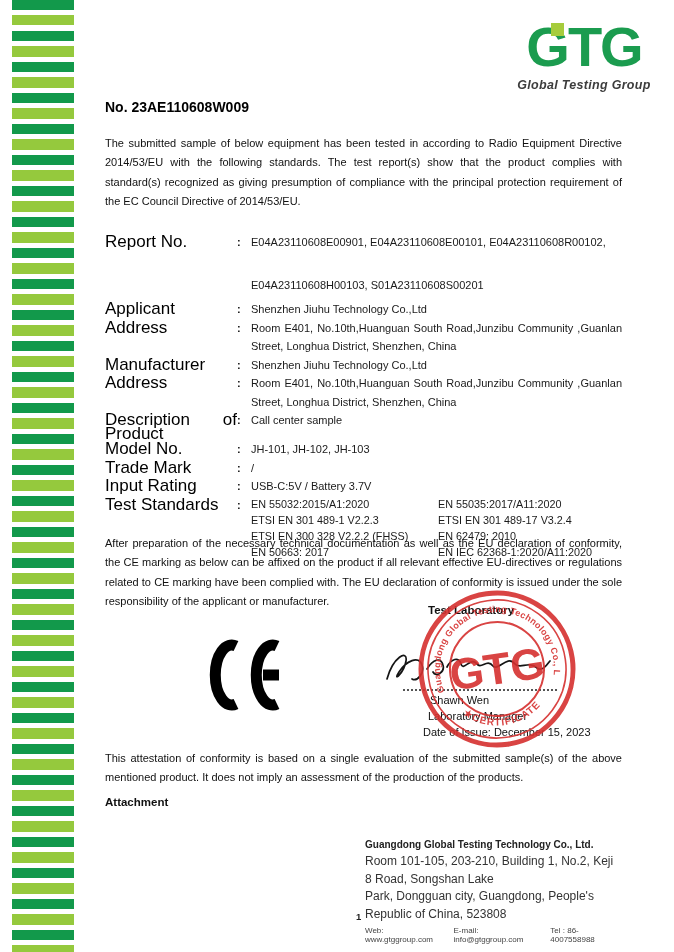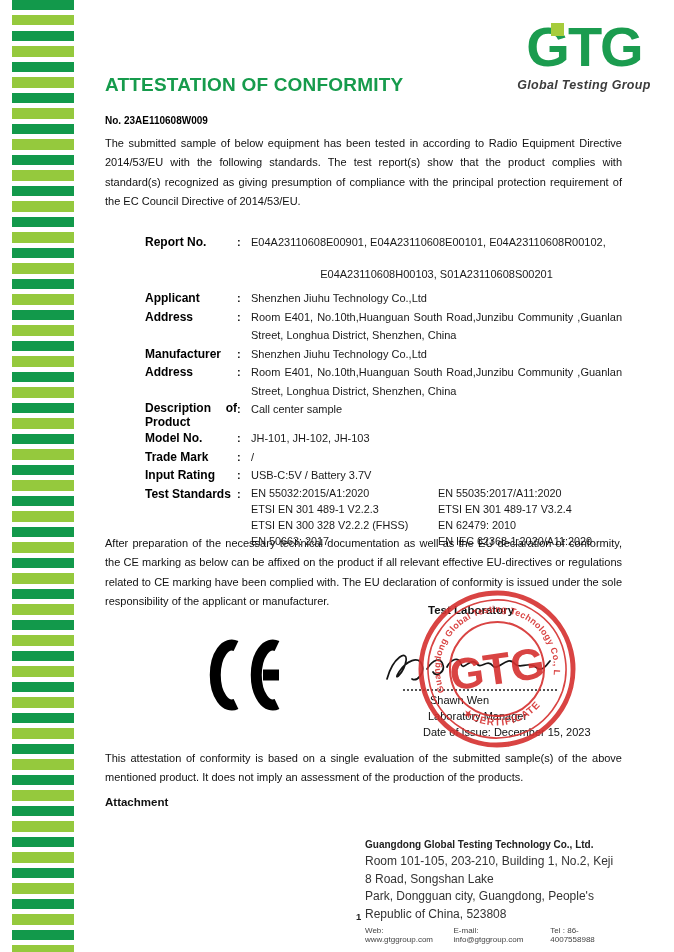--- a/index.html
+++ b/index.html
@@ -17,33 +17,33 @@
   
   .logo{position:absolute;left:506px;top:18px;width:156px;text-align:center;}
   .logo-text{
     position:relative;display:inline-block;
     font-size:56px;font-weight:bold;letter-spacing:-2px;line-height:58px;color:#1B9C4F;
   }
   .logo-square{position:absolute;width:13px;height:13px;background:#A6CC3C;left:45px;top:5px;}
   .logo-subtitle{font-size:12.5px;font-weight:bold;color:#3D3D3D;letter-spacing:.3px;margin-top:2px;font-style:italic;}
   
   .title{position:absolute;left:105px;top:74px;margin:0;font-size:19px;font-weight:bold;color:#169B4C;letter-spacing:.2px;}
-  .cert-no{position:absolute;left:105px;top:115px;font-size:10px;font-weight:bold;color:#000;}
+  .cert-no{position:absolute;left:105px;top:99px;font-size:14px;font-weight:bold;color:#000;}
   .para{margin:0;font-size:11px;line-height:19.4px;text-align:justify;color:#111;}
   .p1{position:absolute;left:105px;top:134px;width:517px;}
   .p2{position:absolute;left:105px;top:534px;width:517px;}
   .p3{position:absolute;left:105px;top:749px;width:517px;}
   
   .fields{position:absolute;left:105px;top:233px;width:517px;}
   .frow{display:grid;grid-template-columns:132px 14px 1fr;align-items:start;}
-  .flabel{font-weight:bold;font-size:12px;line-height:18.5px;color:#000;margin-left:40px;}
+  .flabel{font-weight:normal;font-size:17px;line-height:18.5px;color:#000;}
   .fcolon{font-weight:bold;font-size:11px;line-height:18.5px;}
   .fvalue{font-size:11px;line-height:18.5px;color:#1a1a1a;}
   .fvalue.just{text-align:justify;}
-  .fvalue.spacious > div + div{margin-top:13px;text-align:center;}
+  .fvalue.spacious > div + div{margin-top:24px;}
   [data-name="field-row-report-no"]{margin-bottom:6px;}
   [data-name="field-row-product-description"] .flabel{line-height:13.5px;padding-top:2px;}
   .lab-just{display:flex;justify-content:space-between;}
   .cols{display:grid;grid-template-columns:187px 1fr;}
   .cols .col > div{line-height:16.2px;font-size:10.8px;}
   
   .ce-svg{position:absolute;left:202px;top:638px;}
   .lab-label{position:absolute;left:428px;top:604px;font-size:11.5px;font-weight:bold;z-index:2;}
   .sig-svg{position:absolute;left:383px;top:641px;z-index:2;}
   .dotline{position:absolute;left:403px;top:673px;width:154px;height:16px;border-bottom:2px dotted #555;z-index:2;}
@@ -65,21 +65,20 @@
 <div class="page" data-name="certificate-page">
 
   <div class="stripes" data-name="decorative-stripes"></div>
 
   <div class="logo" data-name="gtg-logo">
     <div class="logo-text" data-name="gtg-logo-text">GTG</div>
     <div class="logo-square" data-name="gtg-logo-square-icon"></div>
     <div class="logo-subtitle" data-name="gtg-logo-subtitle">Global Testing Group</div>
   </div>
 
-  <h1 class="title" data-name="page-title">ATTESTATION OF CONFORMITY</h1>
   <div class="cert-no" data-name="certificate-number">No. 23AE110608W009</div>
 
   <p class="para p1" data-name="intro-paragraph">The submitted sample of below equipment has been tested in according to Radio Equipment Directive 2014/53/EU with the following standards. The test report(s) show that the product complies with standard(s) recognized as giving presumption of compliance with the principal protection requirement of the EC Council Directive of 2014/53/EU.</p>
 
   <div class="fields" id="fields-table" data-name="fields-table">
       <div class="frow" data-name="field-row-report-no">
         <div class="flabel" data-name="field-label">Report No.</div>
         <div class="fcolon" data-name="field-colon">:</div>
         <div class="fvalue spacious" data-name="field-value">
           <div>E04A23110608E00901, E04A23110608E00101, E04A23110608R00102,</div>

